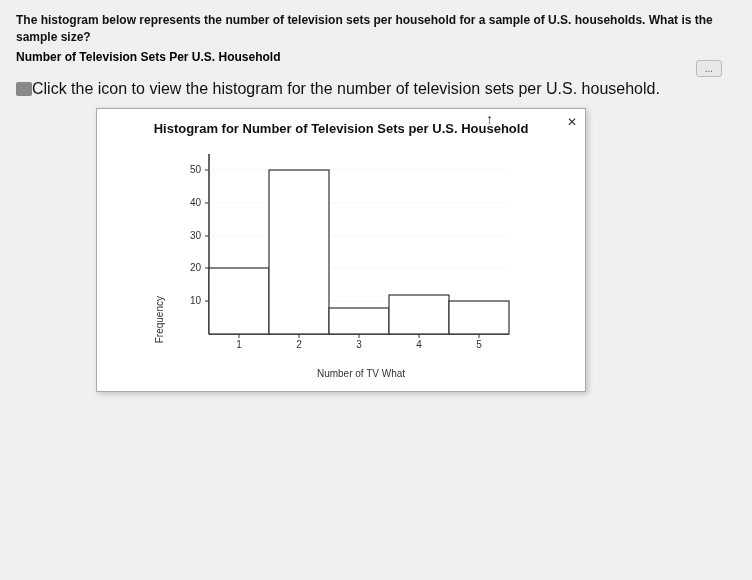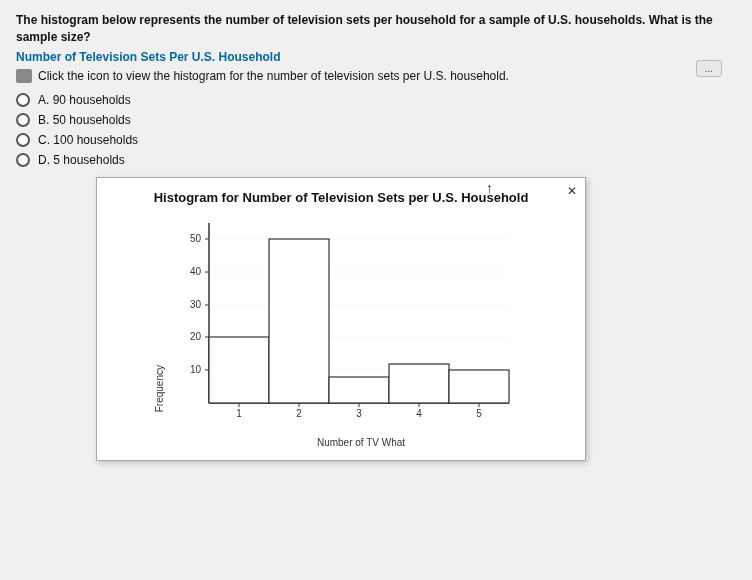--- a/index.html
+++ b/index.html
@@ -20,29 +20,28 @@
     .question-text {
       font-size: 12px;
       color: #111;
       line-height: 1.4;
       margin-bottom: 4px;
       font-weight: bold;
     }
     .subtitle {
       font-size: 12px;
       font-weight: bold;
-      color: #0369a1;
-      margin-bottom: 5px;
+      color: #000000;
+      margin-bottom: 16px;
     }
     .click-instruction {
-      font-size: 12px;
+      font-size: 16px;
       color: #111;
       display: flex;
       align-items: center;
-      gap: 6px;
       margin-bottom: 10px;
     }
     .click-instruction .icon-placeholder {
       display: inline-block;
       width: 16px;
       height: 14px;
       background: #888;
       border-radius: 2px;
     }
     .expand-btn {
@@ -155,38 +154,20 @@
   <div class="question-text">The histogram below represents the number of television sets per household for a sample of U.S. households. What is the sample size?</div>
   <div class="subtitle">Number of Television Sets Per U.S. Household</div>
 
   <div class="click-instruction">
     <span class="icon-placeholder"></span>
     <span>Click the icon to view the histogram for the number of television sets per U.S. household.</span>
   </div>
 
   <button class="expand-btn">...</button>
 
-  <div class="options-container">
-    <div class="option-item">
-      <div class="radio-circle"></div>
-      <span>A. 90 households</span>
-    </div>
-    <div class="option-item">
-      <div class="radio-circle"></div>
-      <span>B. 50 households</span>
-    </div>
-    <div class="option-item">
-      <div class="radio-circle"></div>
-      <span>C. 100 households</span>
-    </div>
-    <div class="option-item">
-      <div class="radio-circle"></div>
-      <span>D. 5 households</span>
-    </div>
-  </div>
 
   <div class="histogram-popup">
     <div style="position:relative;">
       <span class="cursor-arrow">↑</span>
     </div>
     <div class="popup-title">Histogram for Number of Television Sets per U.S. Household</div>
     <button class="close-btn">✕</button>
 
     <div class="chart-area">
       <div class="chart-wrapper">

